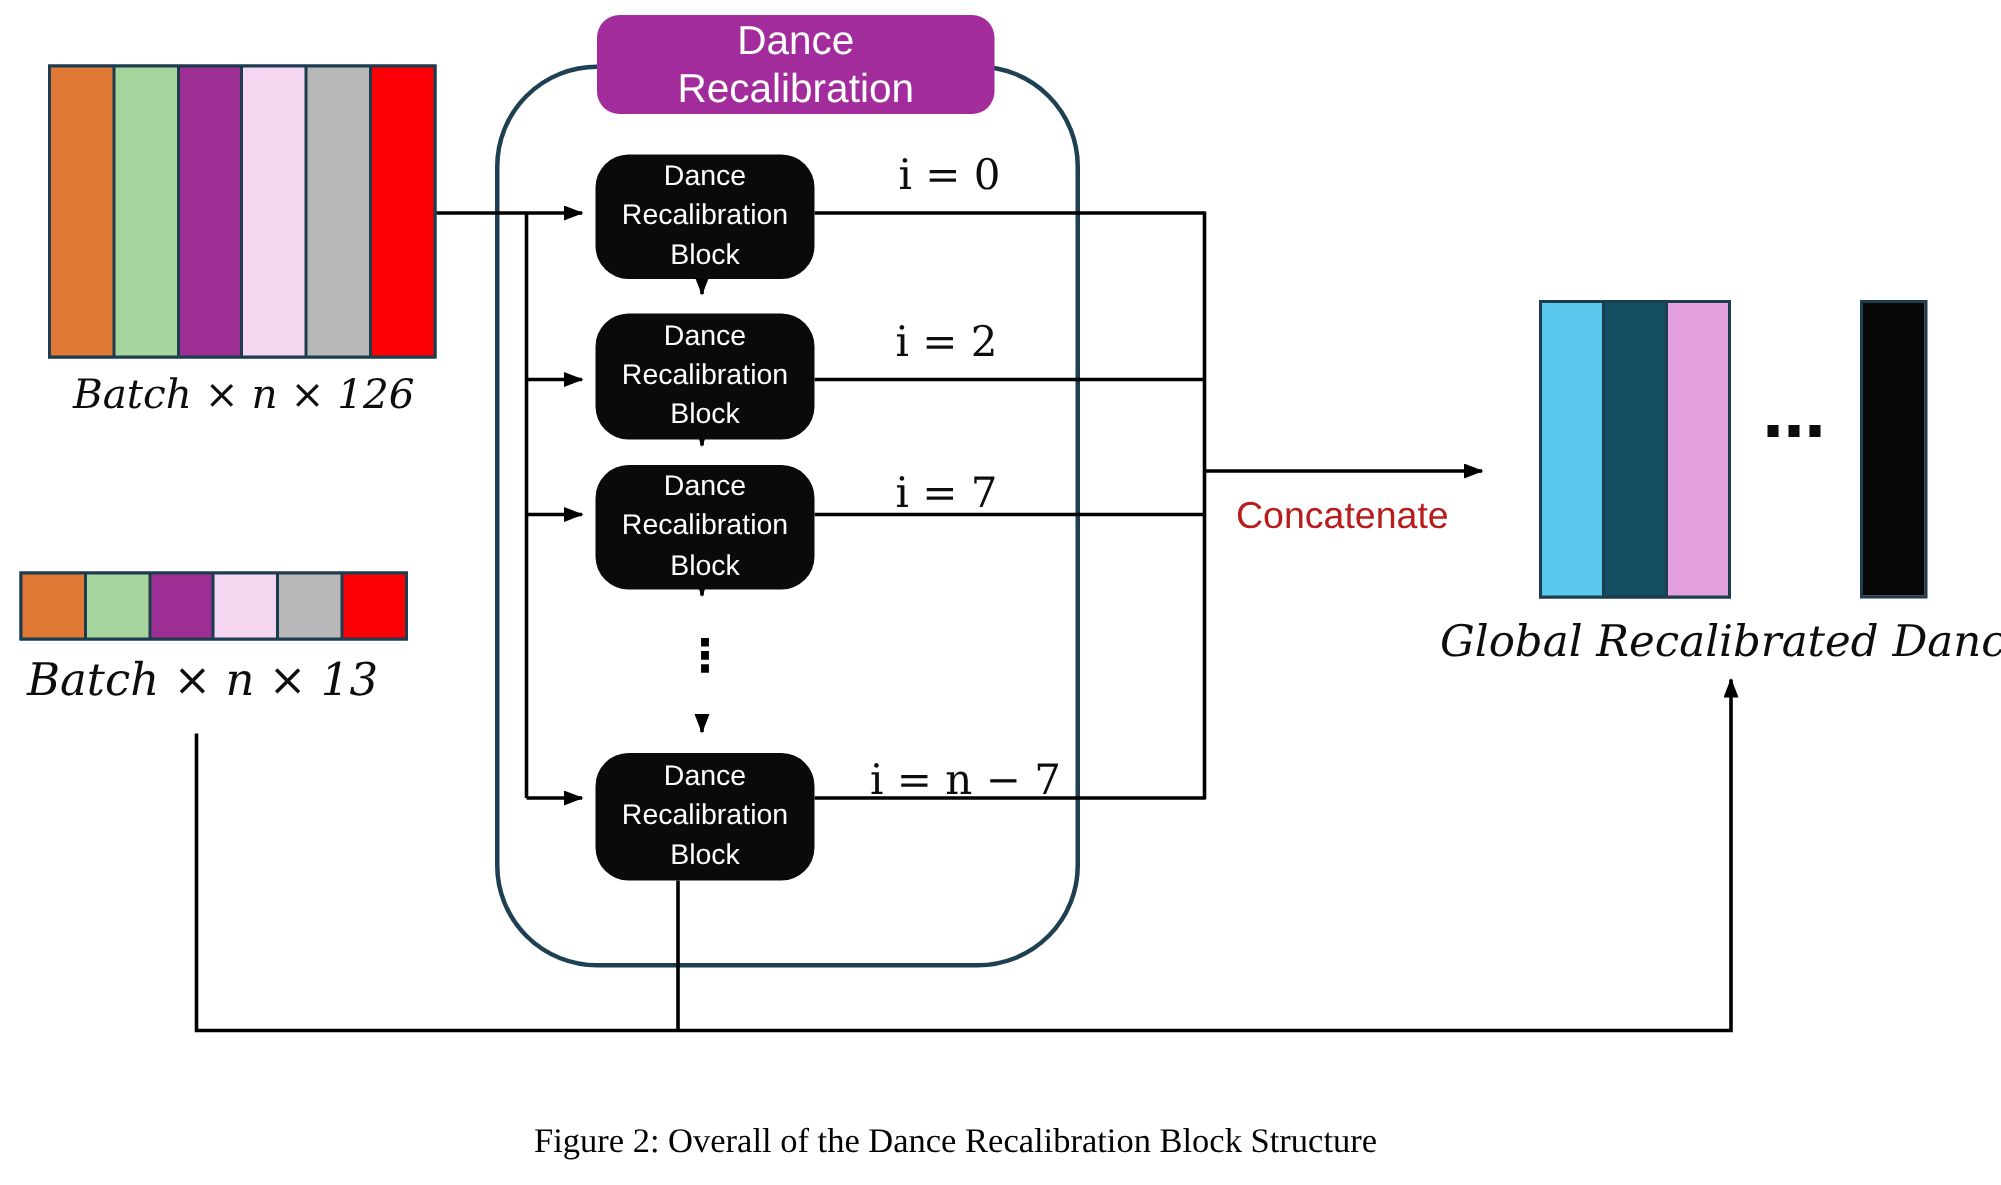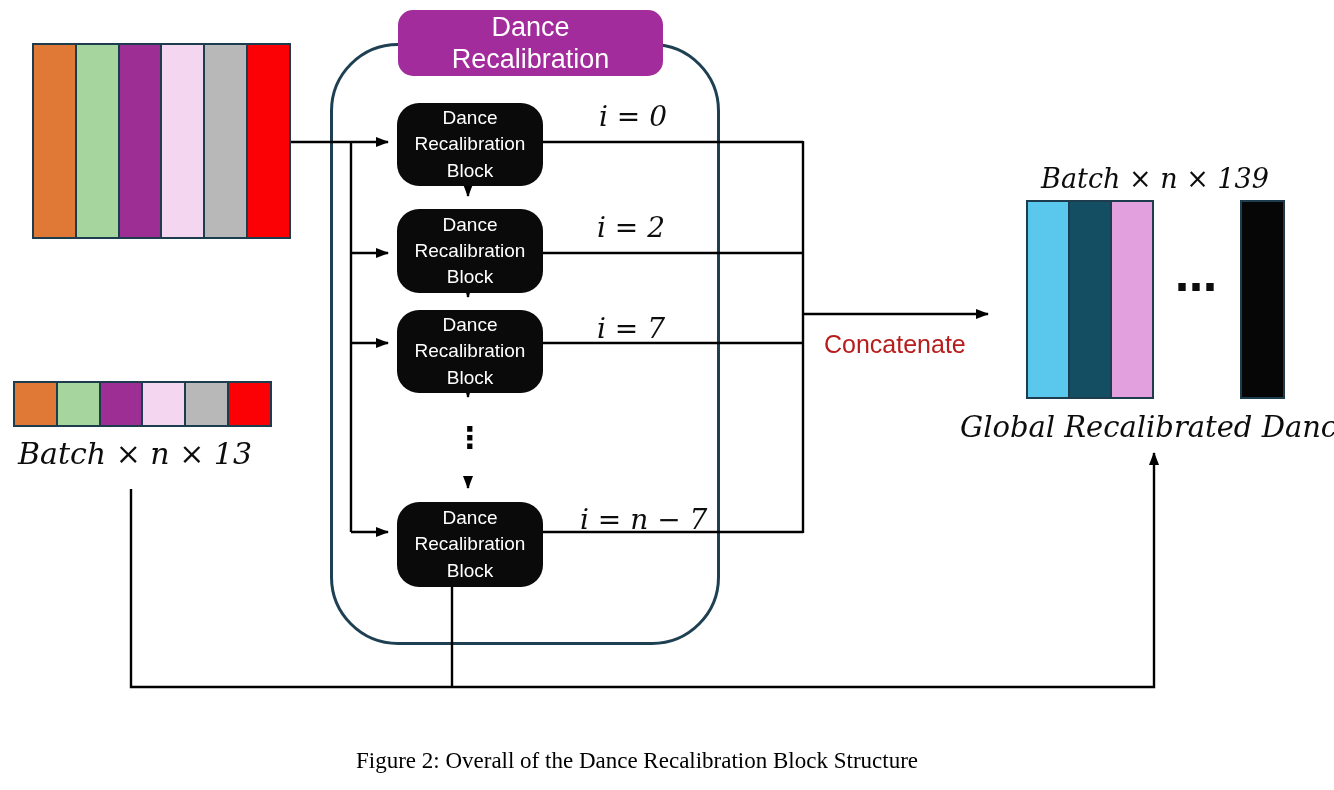--- a/index.html
+++ b/index.html
@@ -10,21 +10,21 @@
   .math{position:absolute;font-family:"DejaVu Serif",serif;font-style:italic;color:#0d0d0d;
         white-space:nowrap;text-align:center;}
   .outline{position:absolute;left:330px;top:43px;width:390px;height:602px;box-sizing:border-box;
            border:3px solid #1e4052;border-radius:68px;background:transparent;z-index:1;}
   .badge{position:absolute;left:398px;top:10px;width:265px;height:66px;border-radius:15px;
          display:flex;flex-direction:column;justify-content:center;align-items:center;
          color:#ffffff;font-size:27px;line-height:1.2;z-index:4;}
   .block{position:absolute;left:397px;width:146px;background:#0a0a0a;border-radius:22px;
          color:#ffffff;display:flex;flex-direction:column;justify-content:center;align-items:center;
          font-size:19px;line-height:1.38;text-align:center;z-index:3;}
-  .ilabel{position:absolute;font-family:"DejaVu Serif",serif;font-style:italic;font-size:28px;
+  .ilabel{position:absolute;font-family:"DejaVu Serif",serif;font-size:28px;
           color:#0d0d0d;white-space:nowrap;z-index:3;}
   .dots-v{position:absolute;left:455px;top:423px;width:30px;text-align:center;font-size:30px;
           font-weight:600;color:#000;line-height:1;z-index:3;font-family:"DejaVu Sans",sans-serif;}
   .dots-h{position:absolute;left:1168px;top:256px;width:56px;text-align:center;font-size:42px;
           font-weight:700;color:#0d0d0d;line-height:1;z-index:3;font-family:"DejaVu Sans",sans-serif;}
   .concat{position:absolute;left:824px;top:330px;font-size:25px;color:#b91c1c;z-index:3;}
   .caption{position:absolute;left:237px;top:748px;width:800px;text-align:center;
            font-family:"Liberation Serif",serif;font-size:23px;color:#000;z-index:3;}
   svg.wires{position:absolute;left:0;top:0;z-index:2;}
 </style>
@@ -34,20 +34,21 @@
 <div class="stage">
 
   <div class="bar" style="left:32px;top:43px;width:259px;height:196px;">
     <div class="stripe" style="background: rgb(223, 121, 53);"></div>
     <div class="stripe" style="background: rgb(166, 214, 158);"></div>
     <div class="stripe" style="background: rgb(156, 46, 148);"></div>
     <div class="stripe" style="background: rgb(244, 214, 241);"></div>
     <div class="stripe" style="background: rgb(184, 184, 184);"></div>
     <div class="stripe" style="background: rgb(251, 1, 6);"></div>
   </div>
+  <div class="math" style="left:40px;top:248px;width:245px;font-size:27px;">Batch × n × 126</div>
 
   <div class="bar" style="left:13px;top:381px;width:259px;height:46px;">
     <div class="stripe" style="background: rgb(223, 121, 53);"></div>
     <div class="stripe" style="background: rgb(166, 214, 158);"></div>
     <div class="stripe" style="background: rgb(156, 46, 148);"></div>
     <div class="stripe" style="background: rgb(244, 214, 241);"></div>
     <div class="stripe" style="background: rgb(184, 184, 184);"></div>
     <div class="stripe" style="background: rgb(251, 1, 6);"></div>
   </div>
   <div class="math" style="left:15px;top:436px;width:240px;font-size:30px;">Batch × n × 13</div>
@@ -112,21 +113,20 @@
 
   <div class="dots-v">⋮</div>
 
   <div class="ilabel" style="left:599px;top:100px;">i = 0</div>
   <div class="ilabel" style="left:597px;top:211px;">i = 2</div>
   <div class="ilabel" style="left:597px;top:312px;">i = 7</div>
   <div class="ilabel" style="left:580px;top:503px;">i = n − 7</div>
 
   <div class="concat">Concatenate</div>
 
-  <div class="math" style="left:1035px;top:163px;width:240px;font-size:27px;">Batch × n × 139</div>
 
   <div class="bar" style="left:1026px;top:200px;width:128px;height:199px;">
     <div class="stripe" style="background: rgb(90, 200, 236);"></div>
     <div class="stripe" style="background: rgb(19, 78, 99);"></div>
     <div class="stripe" style="background: rgb(226, 160, 223);"></div>
   </div>
 
   <div class="dots-h">…</div>
 
   <div class="bar" style="left:1240px;top:200px;width:45px;height:199px;">

